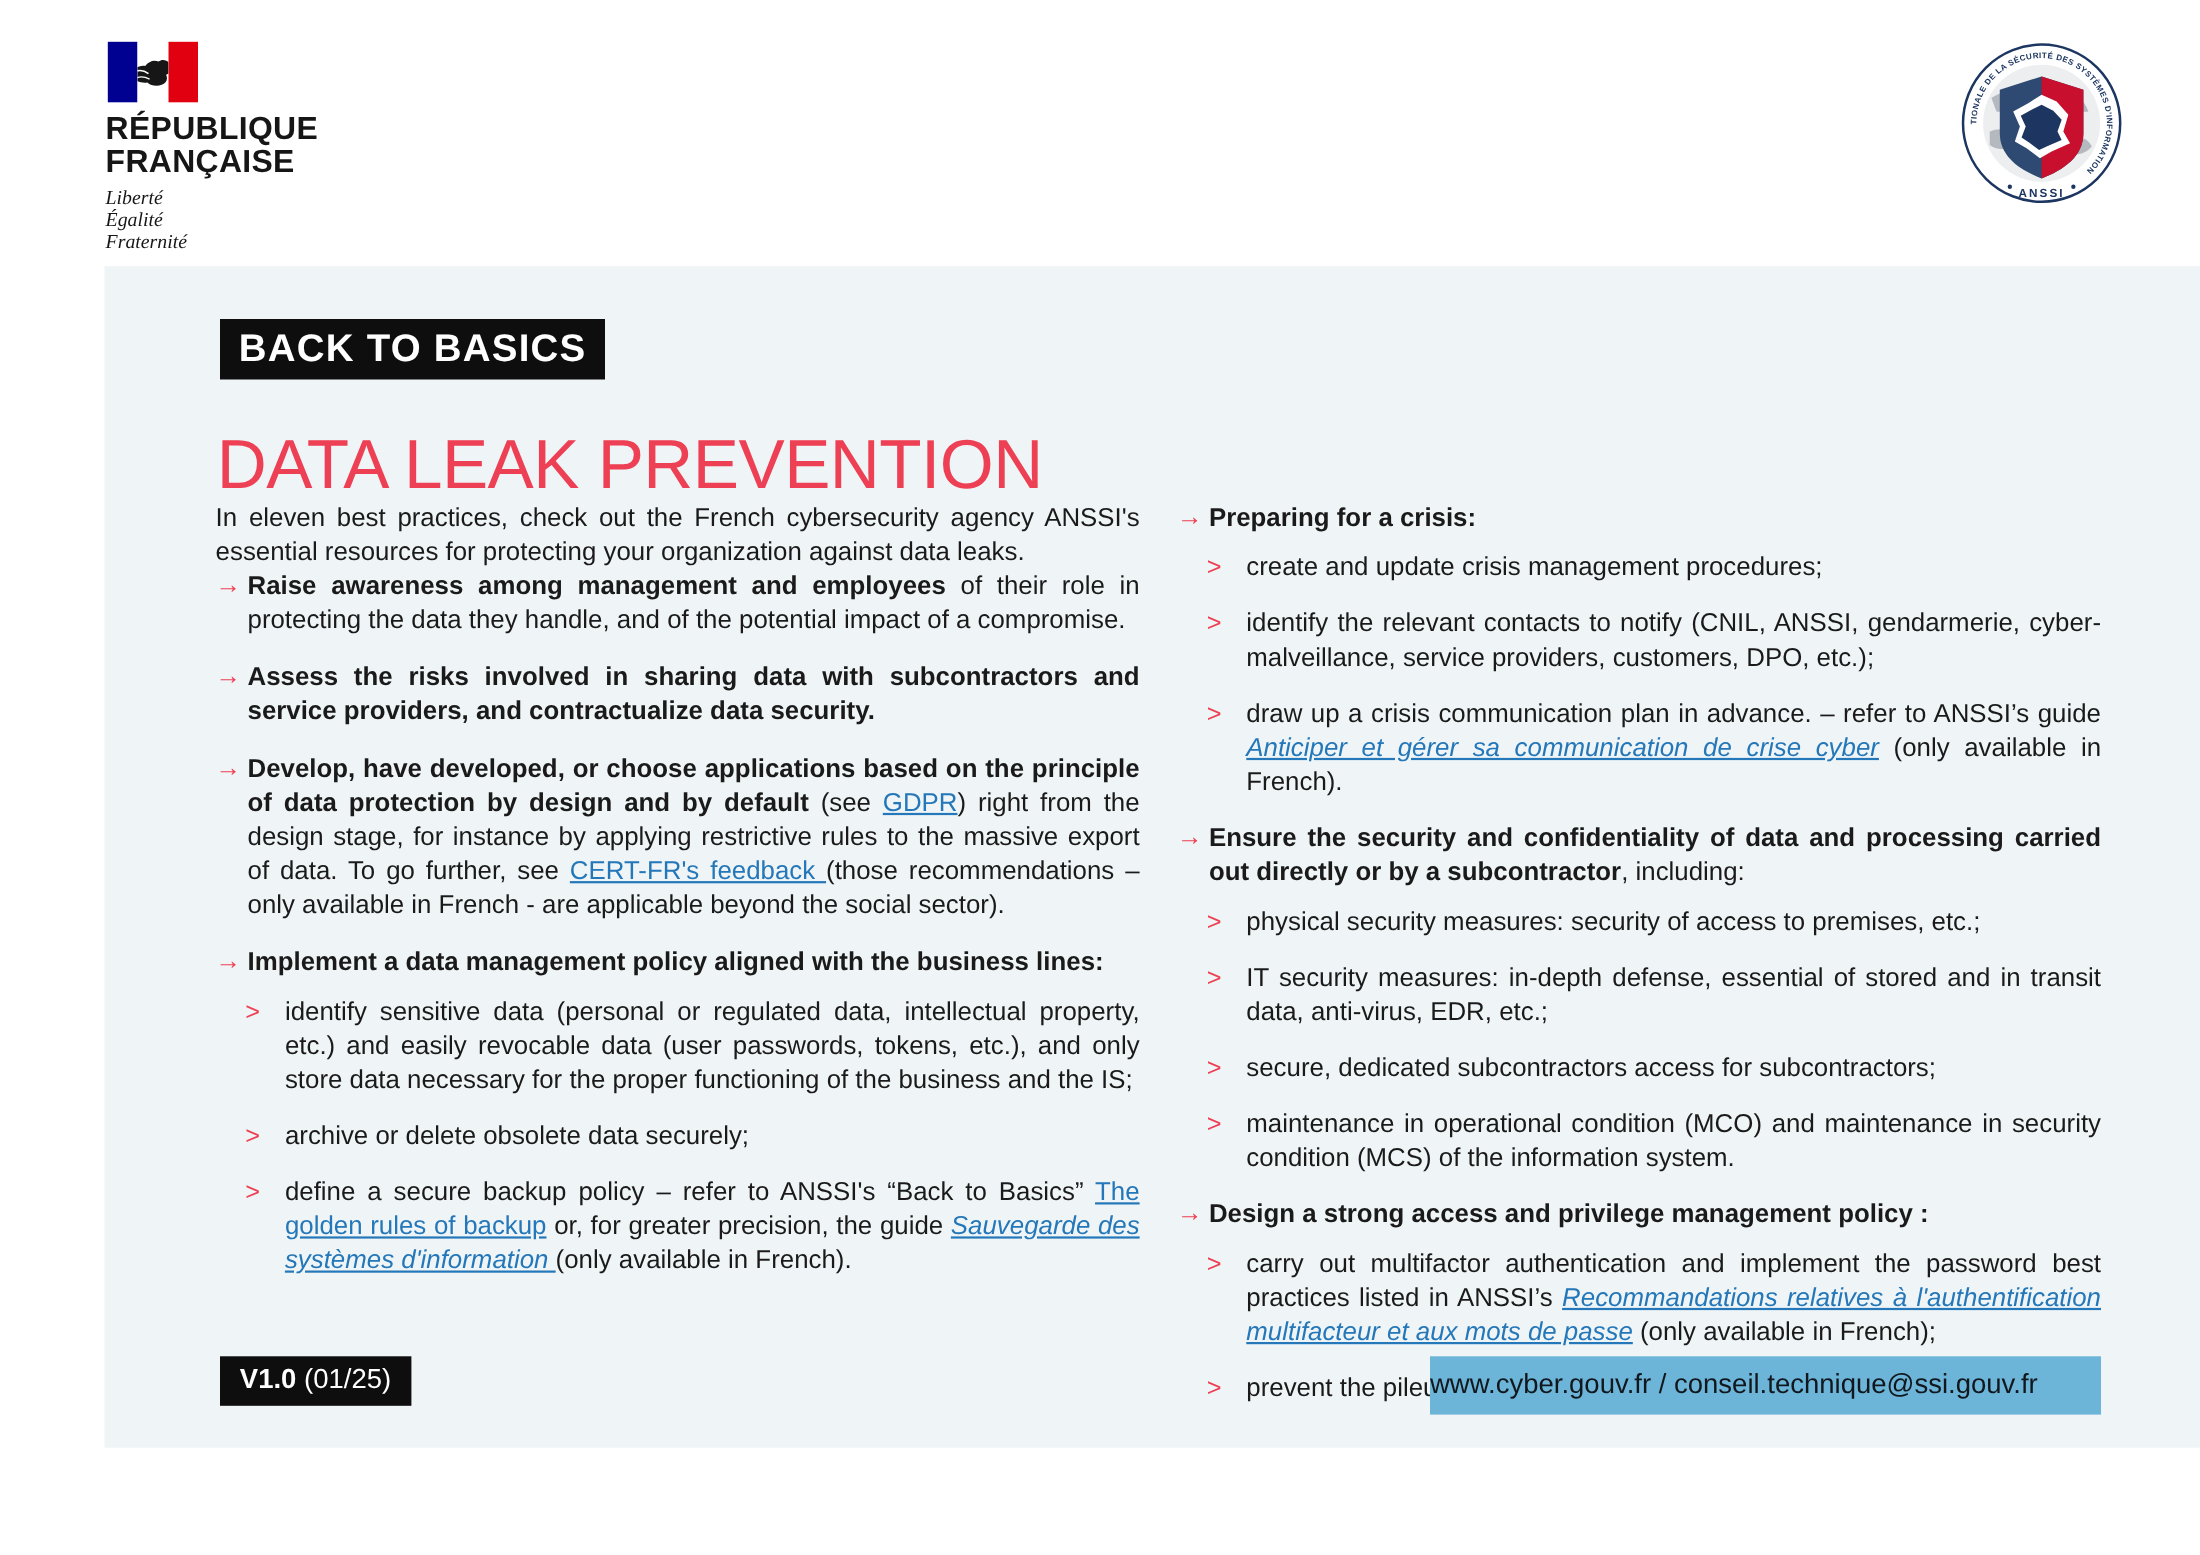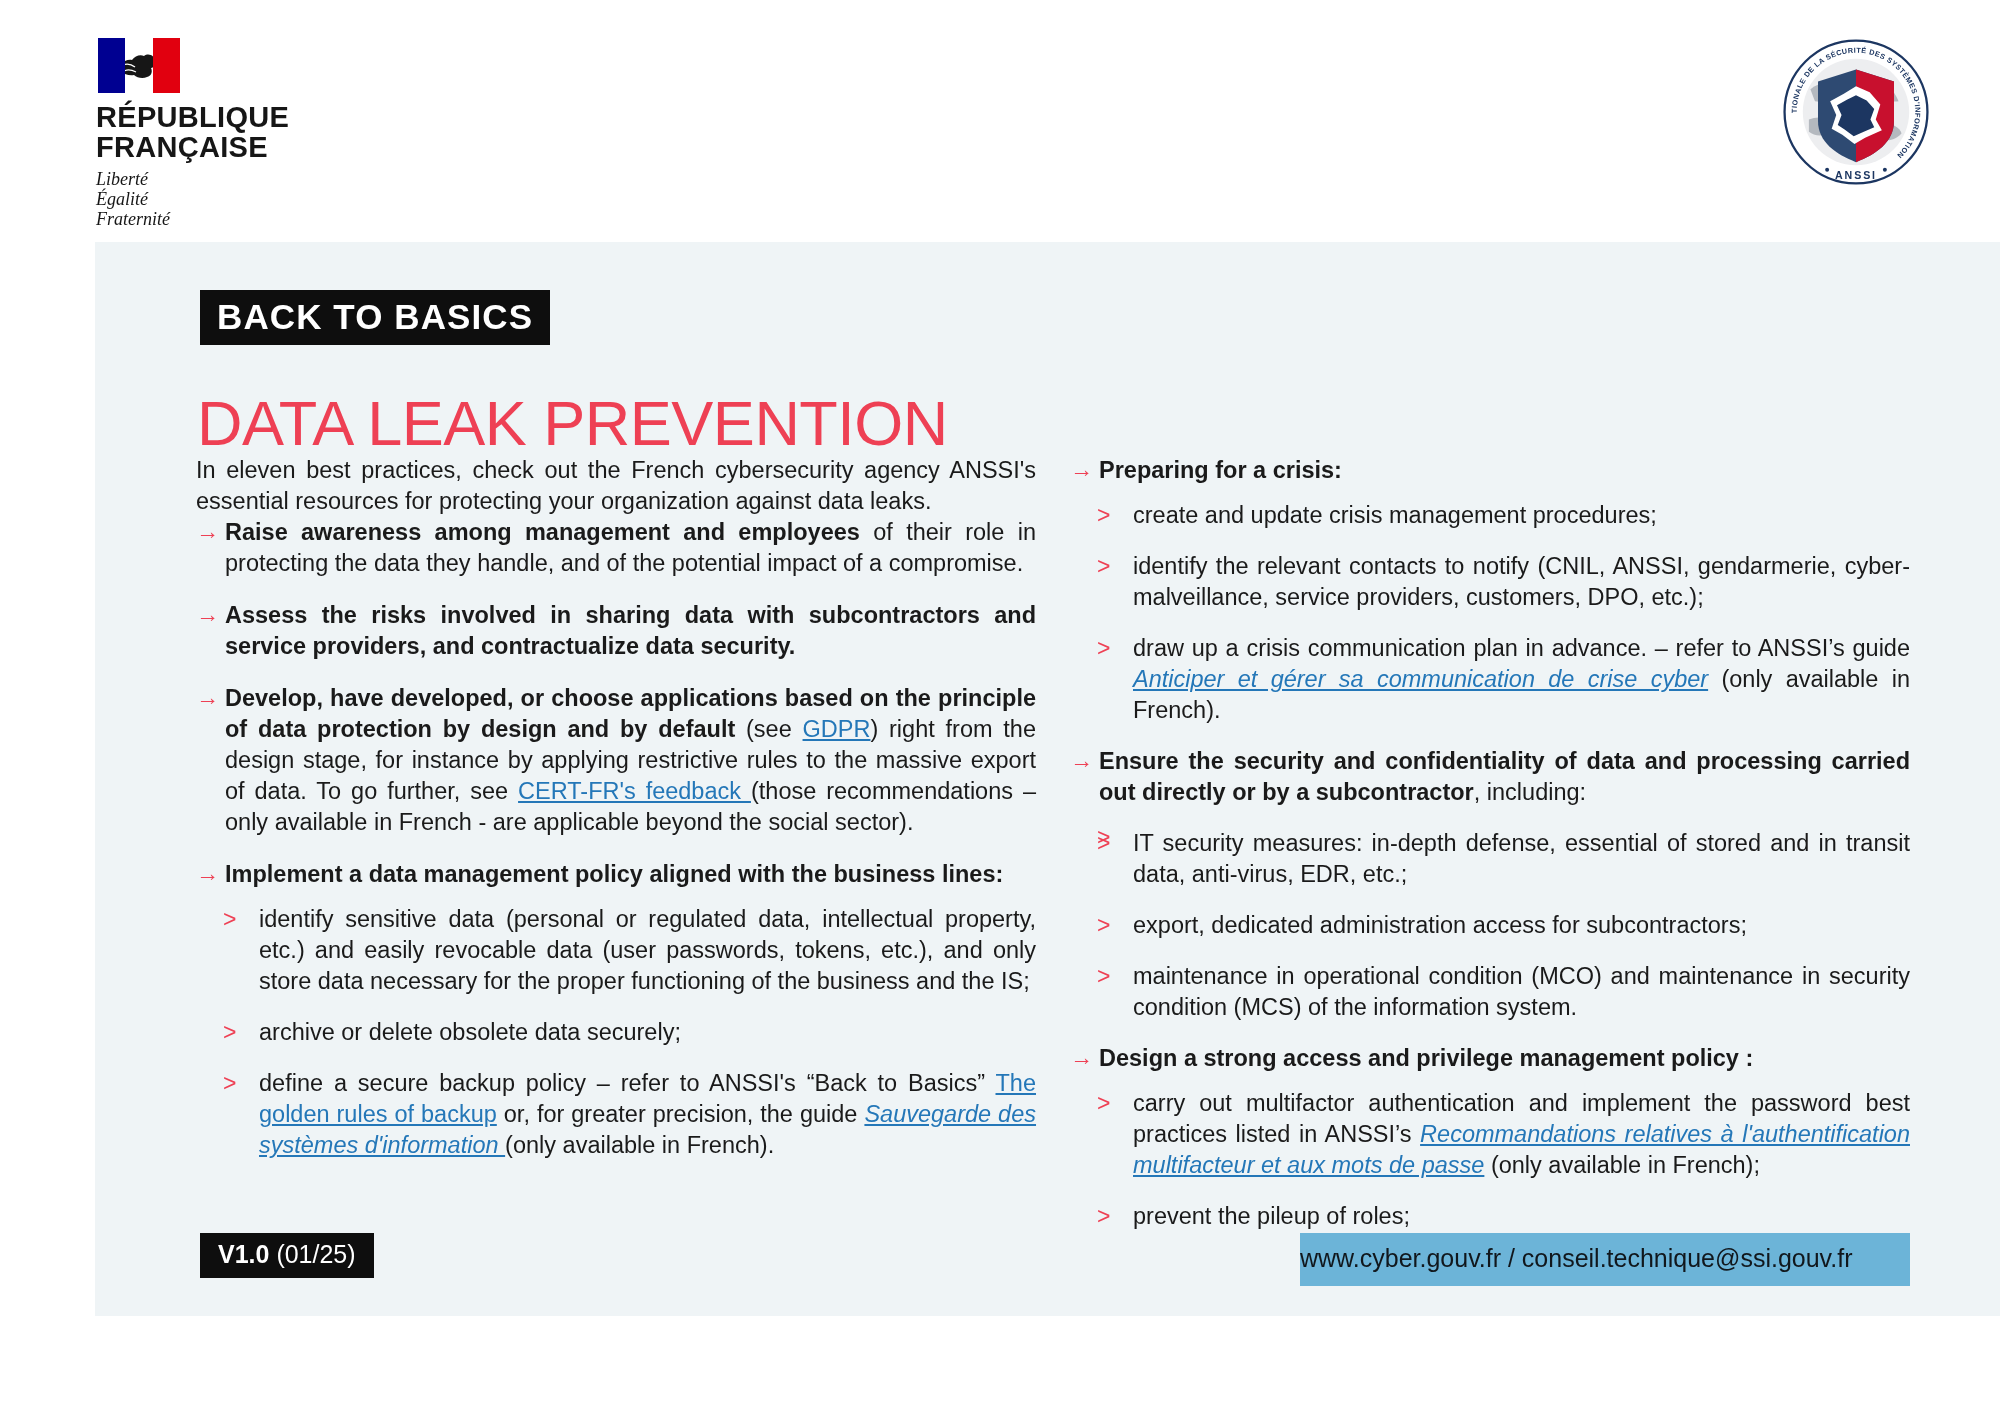--- a/index.html
+++ b/index.html
@@ -314,30 +314,31 @@
     <span>draw up a crisis communication plan in advance. – refer to ANSSI’s guide </span><a class="lnk ital" href="#">Anticiper et gérer sa communication de crise cyber</a><span> (only available in French).</span>
   </div>
 
   <div class="arrow-item tight">
     <span class="arrow-glyph">→</span>
     <b>Ensure the security and confidentiality of data and processing carried out directly or by a subcontractor</b><span>, including:</span>
   </div>
 
   <div class="sub-item">
     <span class="gt-glyph">&gt;</span>
+    <span>physical security measures: security of access to premises, etc.;</span>
   </div>
 
   <div class="sub-item">
     <span class="gt-glyph">&gt;</span>
     <span>IT security measures: in-depth defense, essential of stored and in transit data, anti-virus, EDR, etc.;</span>
   </div>
 
   <div class="sub-item">
     <span class="gt-glyph">&gt;</span>
-    <span>export, dedicated administration access for subcontractors;</span>
+    <span>secure, dedicated subcontractors access for subcontractors;</span>
   </div>
 
   <div class="sub-item">
     <span class="gt-glyph">&gt;</span>
     <span>maintenance in operational condition (MCO) and maintenance in security condition (MCS) of the information system.</span>
   </div>
 
   <div class="arrow-item tight">
     <span class="arrow-glyph">→</span>
     <b>Design a strong access and privilege management policy :</b>

